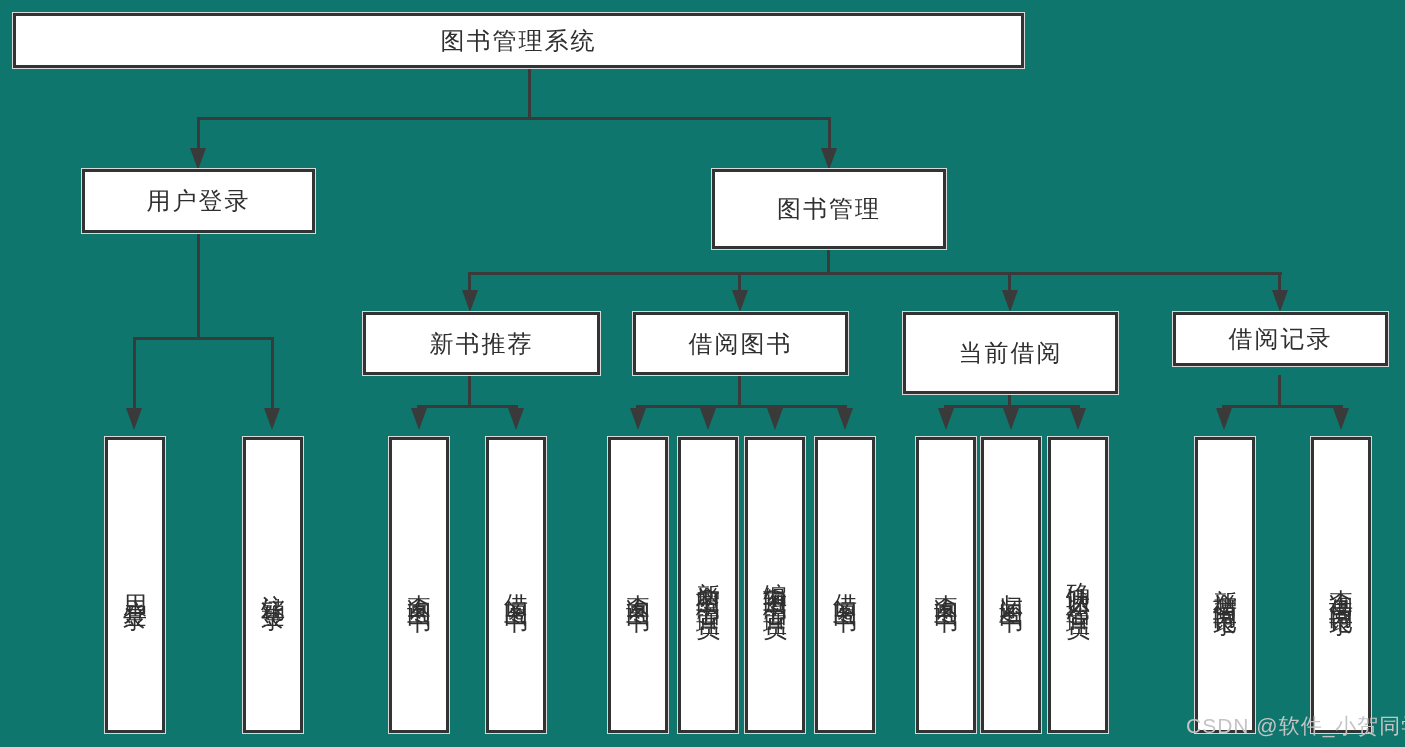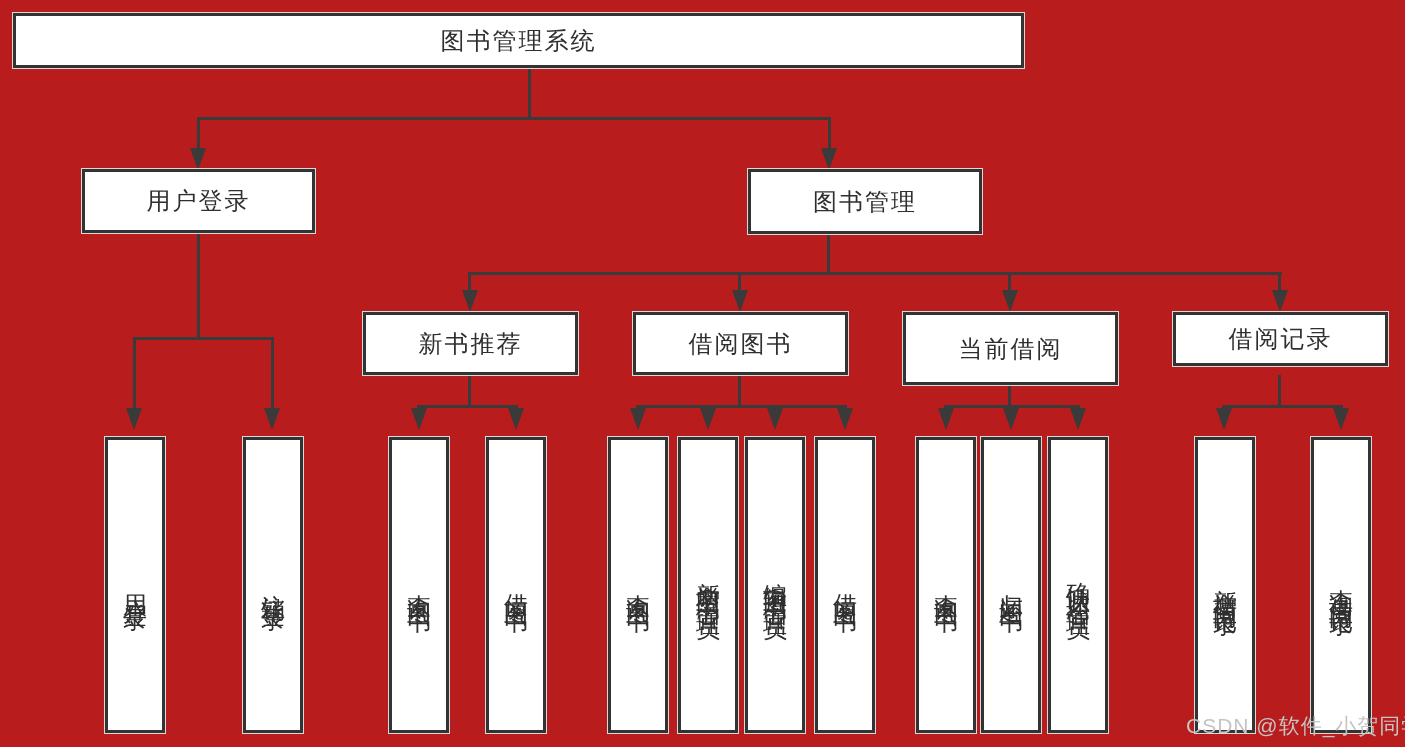--- a/index.html
+++ b/index.html
@@ -1,20 +1,20 @@
 <!DOCTYPE html>
 <html><head>
 <meta charset="utf-8">
 <style>
   html, body { margin: 0; padding: 0; background: #ffffff; }
   .canvas {
     position: relative;
     width: 1405px;
     height: 747px;
-    background: #b91c1c;
+    background: #0f766e;
     font-family: "Liberation Sans", "DejaVu Sans", sans-serif;
     overflow: hidden;
   }
   .node {
     position: absolute;
     box-sizing: border-box;
     border: 3px solid #333333;
     background: #ffffff;
     display: flex;
     align-items: center;
@@ -114,25 +114,25 @@
   <div class="arrow" style="left:1070px;top:408px"></div>
 
   <div class="vline" style="left:1278px;top:375px;height:33px"></div>
   <div class="hline" style="left:1222px;top:405px;width:121px"></div>
   <div class="arrow" style="left:1216px;top:408px"></div>
   <div class="arrow" style="left:1333px;top:408px"></div>
 
   <div class="node" style="left:13px;top:13px;width:1011px;height:55px">图书管理系统</div>
 
   <div class="node" style="left:82px;top:169px;width:233px;height:64px">用户登录</div>
-  <div class="node" style="left:748px;top:169px;width:234px;height:65px">图书管理</div>
+  <div class="node" style="left:712px;top:169px;width:234px;height:80px">图书管理</div>
 
-  <div class="node" style="left:363px;top:312px;width:215px;height:63px">新书推荐</div>
+  <div class="node" style="left:363px;top:312px;width:237px;height:63px">新书推荐</div>
   <div class="node" style="left:633px;top:312px;width:215px;height:63px">借阅图书</div>
-  <div class="node" style="left:903px;top:312px;width:215px;height:73px">当前借阅</div>
+  <div class="node" style="left:903px;top:312px;width:215px;height:82px">当前借阅</div>
   <div class="node" style="left:1173px;top:312px;width:215px;height:54px">借阅记录</div>
 
   <div class="node vnode" style="left:105px;top:437px;width:60px;height:296px">用户登录</div>
   <div class="node vnode" style="left:243px;top:437px;width:60px;height:296px">注销登录</div>
 
   <div class="node vnode" style="left:389px;top:437px;width:60px;height:296px">查询图书</div>
   <div class="node vnode" style="left:486px;top:437px;width:60px;height:296px">借阅图书</div>
 
   <div class="node vnode" style="left:608px;top:437px;width:60px;height:296px">查询图书</div>
   <div class="node vnode" style="left:678px;top:437px;width:60px;height:296px">新增图书（管理员）</div>

